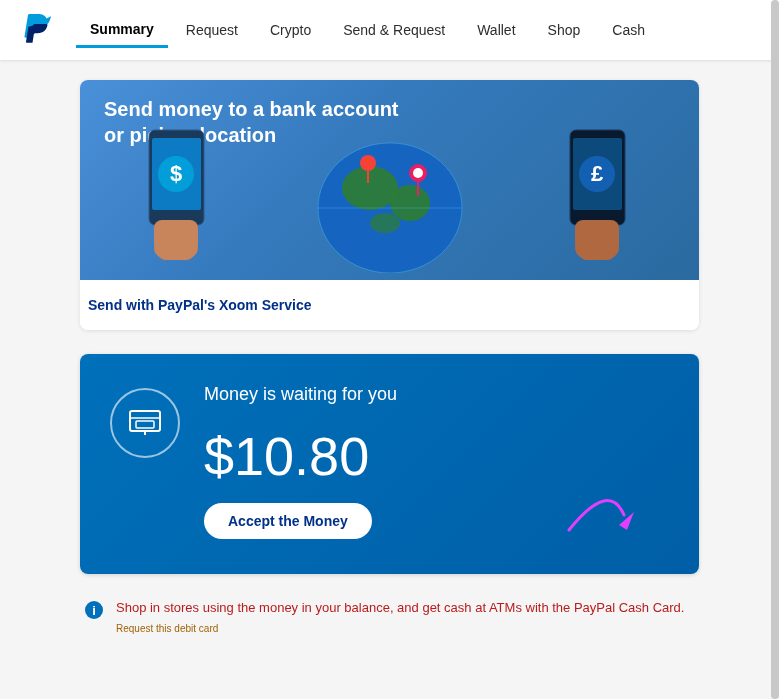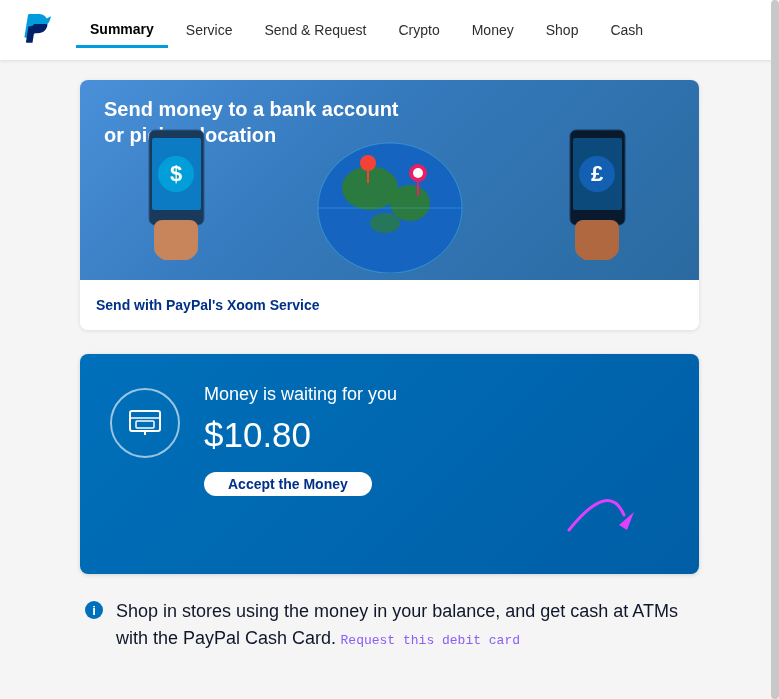--- a/index.html
+++ b/index.html
@@ -104,21 +104,21 @@
       position: absolute;
       left: 30px;
       bottom: 0;
     }
     .phone-right {
       position: absolute;
       right: 30px;
       bottom: 0;
     }
     .xoom-footer {
-      padding: 16px 16px;
+      padding: 16px 8px;
       background: #ffffff;
     }
     .xoom-footer-link {
       color: #003087;
       font-size: 14px;
       font-weight: 600;
       cursor: pointer;
       text-decoration: none;
     }
 
@@ -147,35 +147,35 @@
       margin-right: 24px;
       margin-top: 4px;
     }
     .money-content {
       flex: 1;
     }
     .money-waiting-text {
       color: #ffffff;
       font-size: 18px;
       font-weight: 400;
-      margin-bottom: 12px;
+      margin-bottom: 24px;
     }
     .money-amount {
       color: #ffffff;
-      font-size: 35px;
+      font-size: 54px;
       font-weight: 300;
       margin-bottom: 20px;
       line-height: 1;
     }
     .accept-button {
       background: #ffffff;
       color: #003087;
       border: none;
       border-radius: 20px;
-      padding: 4px 24px;
+      padding: 10px 24px;
       font-size: 14px;
       font-weight: 600;
       cursor: pointer;
       display: inline-block;
     }
 
     
     .arrow-decoration {
       position: absolute;
       right: 60px;
@@ -189,29 +189,28 @@
       gap: 12px;
       padding: 0 4px;
     }
     .info-icon {
       width: 20px;
       height: 20px;
       flex-shrink: 0;
       margin-top: 2px;
     }
     .info-text {
-      color: #0f172a;
-      font-size: 18px;
+      color: #b91c1c;
+      font-size: 13px;
       line-height: 1.5;
     }
     .info-link {
-      color: #8b5cf6;
+      color: #a16207;
       text-decoration: none;
-      font-size: 13px;
-      font-family: Liberation Mono, monospace;
+      font-size: 10px;
     }
 
     
     .right-scrollbar {
       position: fixed;
       right: 0;
       top: 0;
       width: 8px;
       height: 100%;
       background: #c8c8c8;
@@ -223,24 +222,24 @@
 
 <nav class="navbar">
   <div class="paypal-logo">
     <svg viewBox="0 0 32 32" xmlns="http://www.w3.org/2000/svg">
       <path d="M26.5 6.5C25.2 3.2 22 2 18 2H9.5C8.7 2 8 2.6 7.9 3.4L4.5 24.6c-.1.6.4 1.2 1 1.2h5.8l1.5-9.4-.1.4c.2-.8.8-1.4 1.6-1.4h3.4c6.5 0 11.6-2.6 13.1-10.1.1-.3.1-.6.1-.9-.4-.2-.4-.2-.4.2z" fill="#009cde"></path>
       <path d="M13 13.5c.1-.6.5-1.1 1-1.3.2-.1.5-.1.7-.1h9.8c1.2 0 2.2.1 3.1.3-.3 2.1-1.2 4.5-2.8 6.1-1.8 1.8-4.3 2.7-7.5 2.7h-1.9c-.8 0-1.5.6-1.6 1.4l-1.3 8.2H6.8c-.5 0-.9-.5-.8-1l.9-5.6 1.5-9.4L13 13.5z" fill="#012169"></path>
     </svg>
   </div>
   <div class="nav-links">
     <a class="nav-item active">Summary</a>
-    <a class="nav-item">Service</a>
+    <a class="nav-item">Request</a>
+    <a class="nav-item">Crypto</a>
     <a class="nav-item">Send &amp; Request</a>
-    <a class="nav-item">Crypto</a>
-    <a class="nav-item">Money</a>
+    <a class="nav-item">Wallet</a>
     <a class="nav-item">Shop</a>
     <a class="nav-item">Cash</a>
   </div>
 </nav>
 
 <div class="main-content">
 
   <div class="xoom-card">
     <div class="xoom-banner">
       <div class="xoom-title">Send money to a bank account or pickup location</div>

